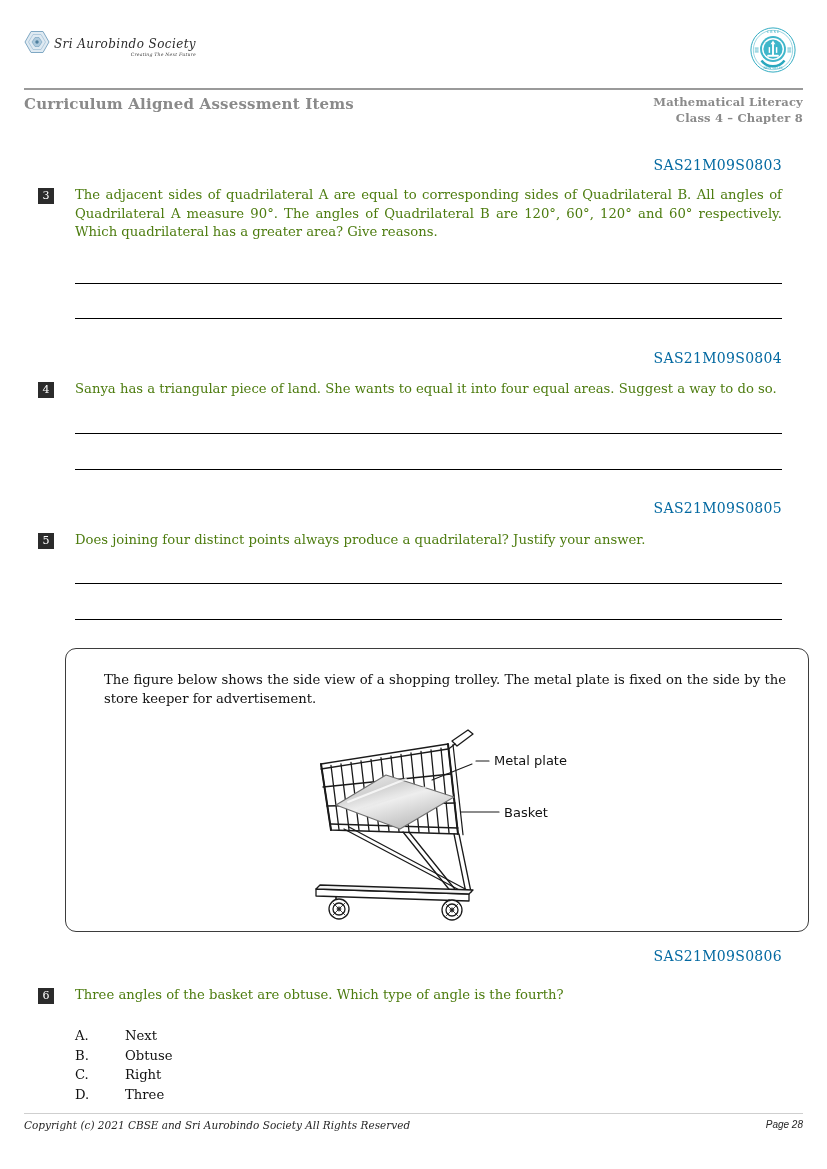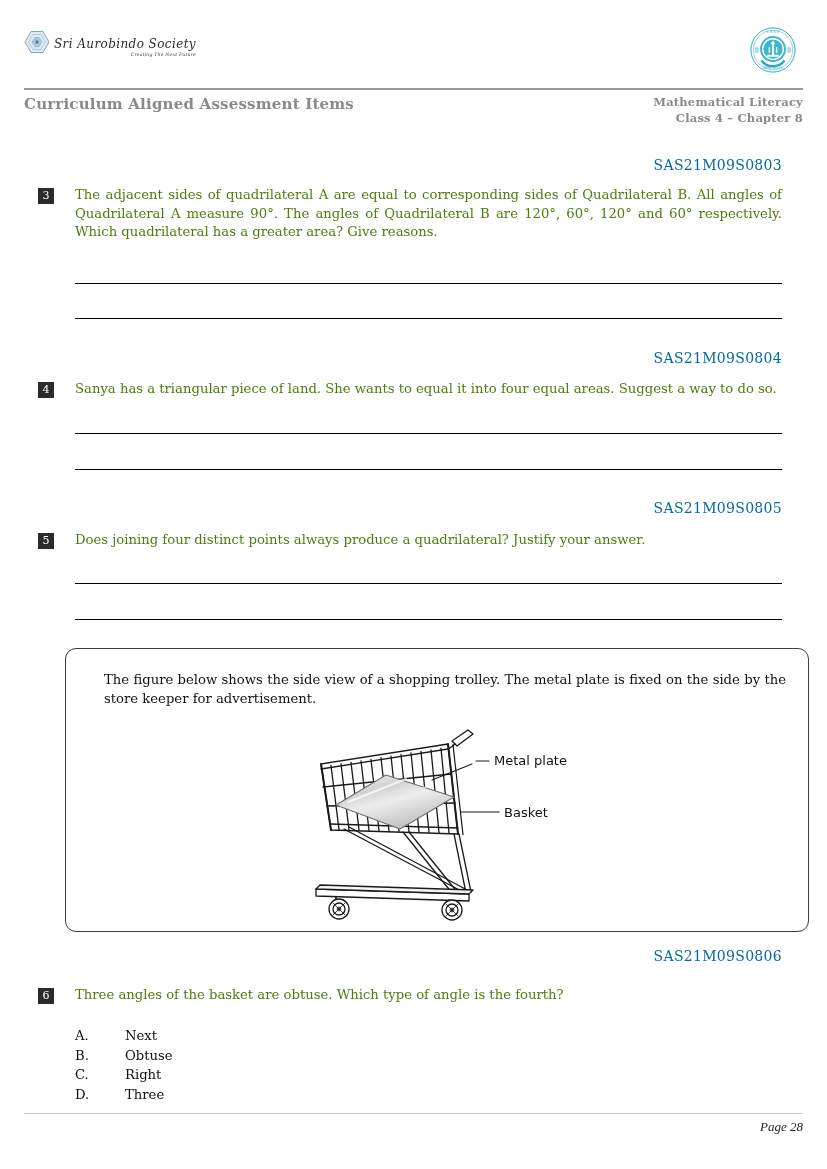--- a/index.html
+++ b/index.html
@@ -205,23 +205,23 @@
     top: 1119px;
     font-family: "DejaVu Serif", serif;
     font-style: italic;
     font-size: 10.5px;
     color: #262626;
   }
   .footer-right {
     position: absolute;
     right: 24px;
     top: 1119px;
-    font-family: Liberation Serif, serif;
+    font-family: Liberation Sans, sans-serif;
     font-style: italic;
-    font-size: 13px;
+    font-size: 10px;
     color: #262626;
     margin-left: 48px;
   }
 </style>
 </head>
 <body>
 
 <div class="page">
 
   <div class="header-logos">
@@ -396,15 +396,16 @@
       <span class="mcq-key">C.</span>
       <span class="mcq-val">Right</span>
     </div>
     <div class="mcq-row">
       <span class="mcq-key">D.</span>
       <span class="mcq-val">Three</span>
     </div>
   </div>
 
   <div class="footer-rule"></div>
+  <div class="footer-left">Copyright (c) 2021 CBSE and Sri Aurobindo Society All Rights Reserved</div>
   <div class="footer-right">Page 28</div>
 
 </div>
 
 </body></html>

